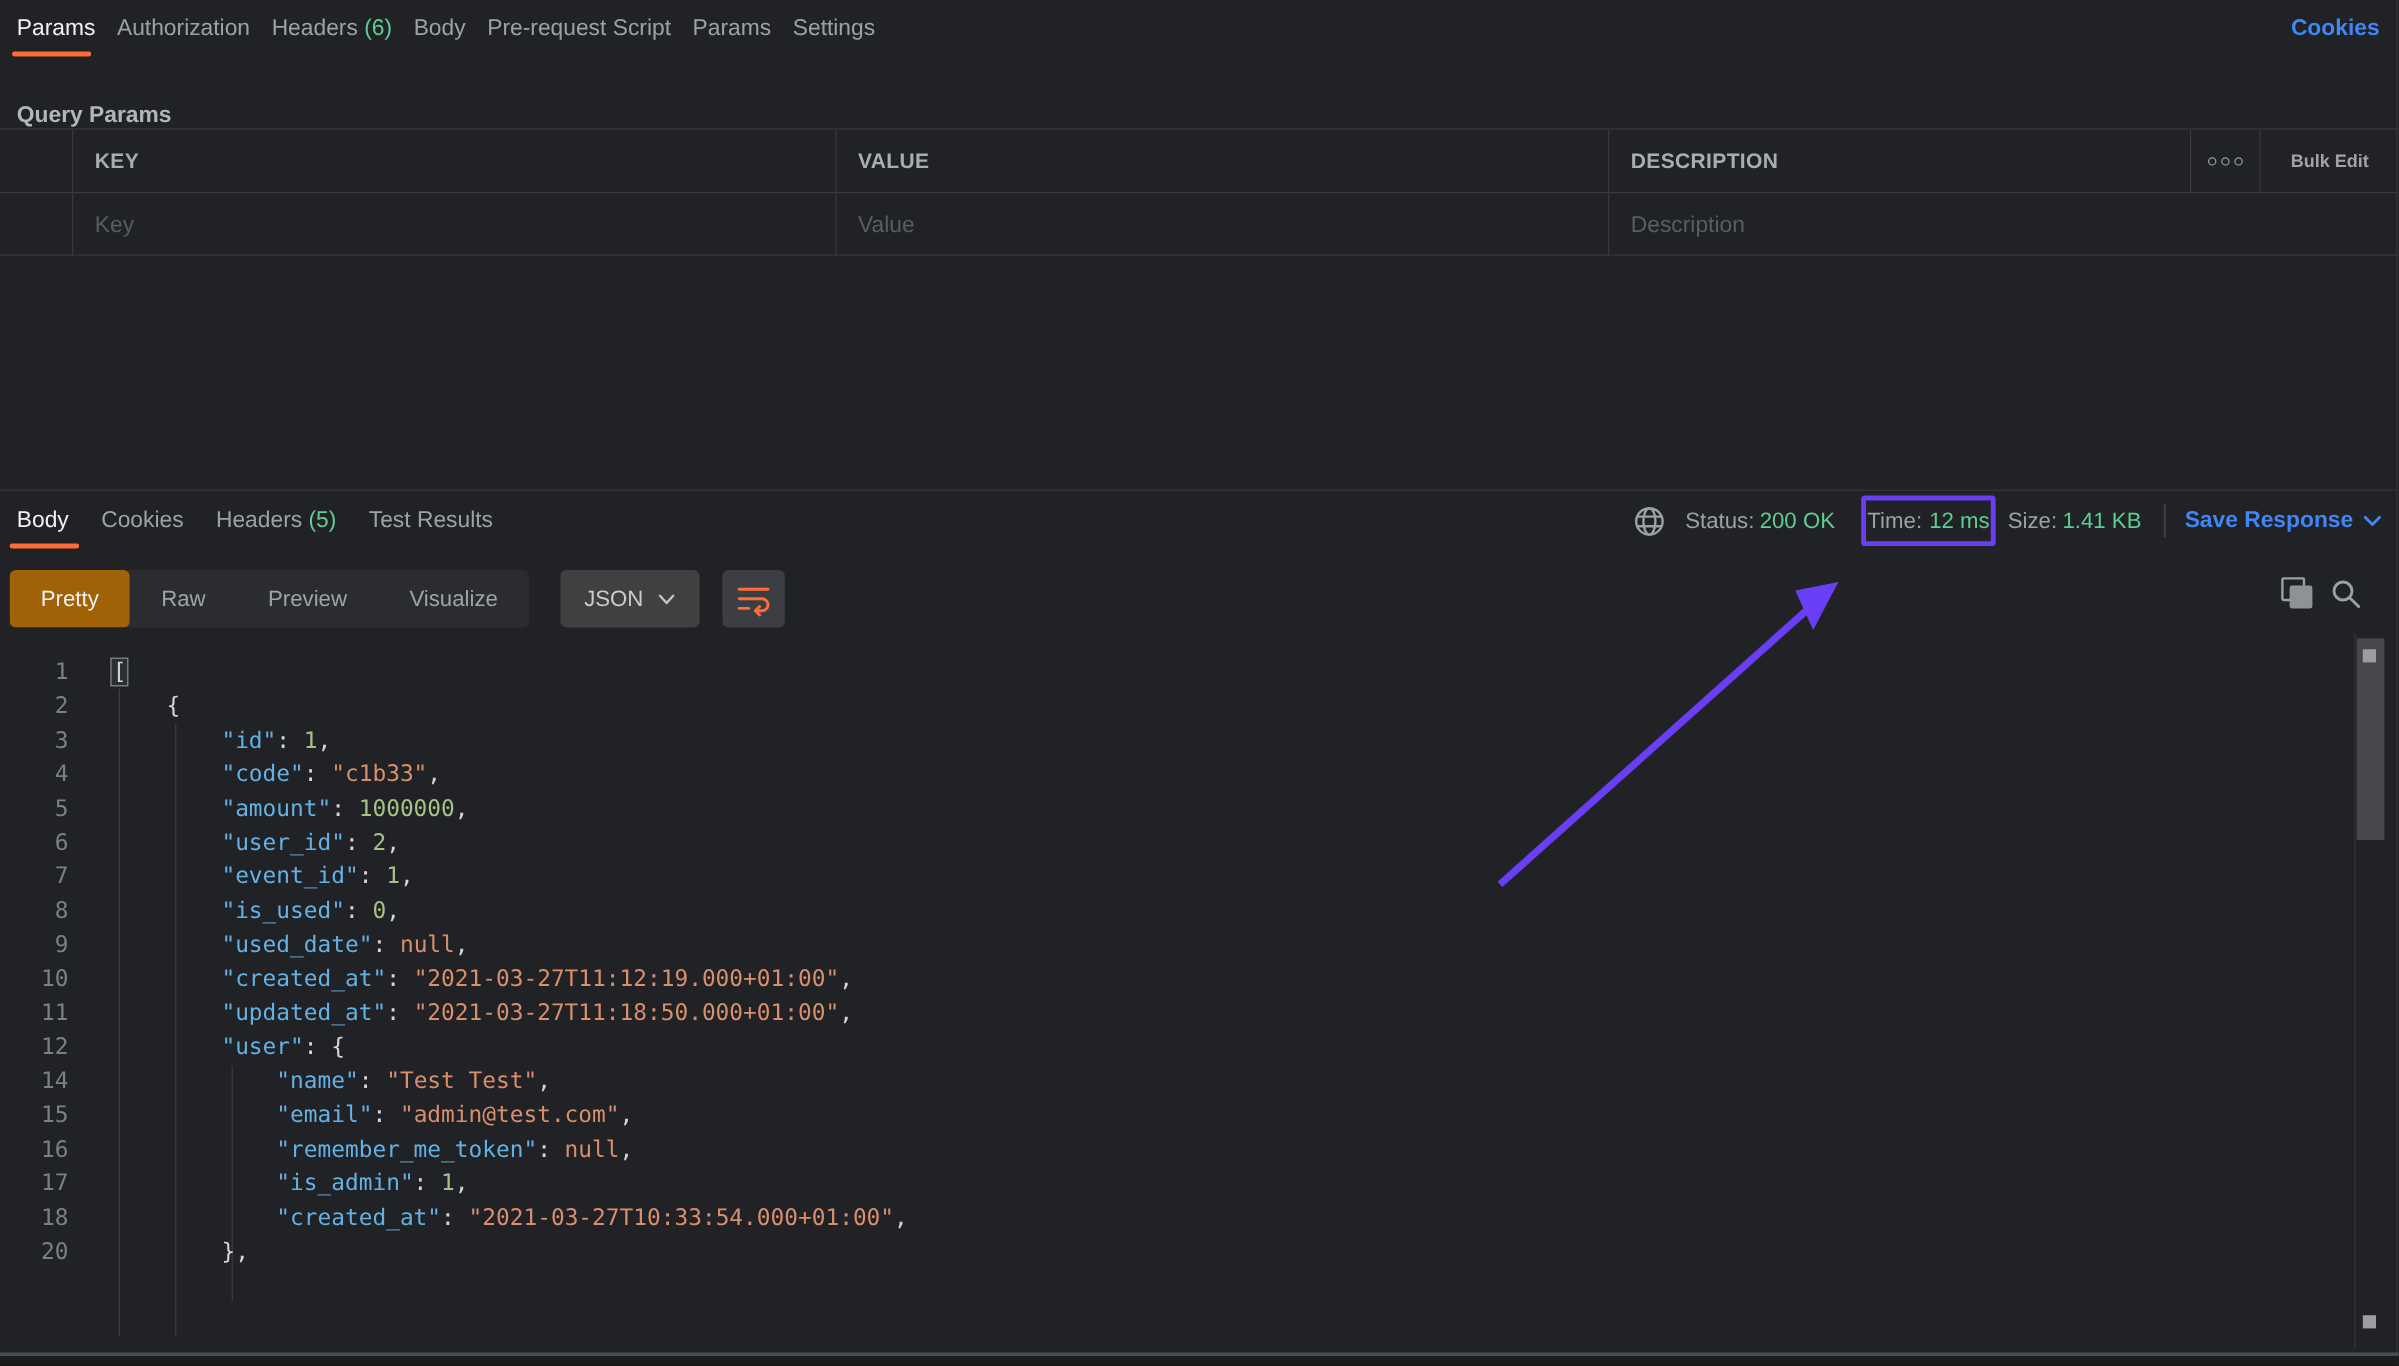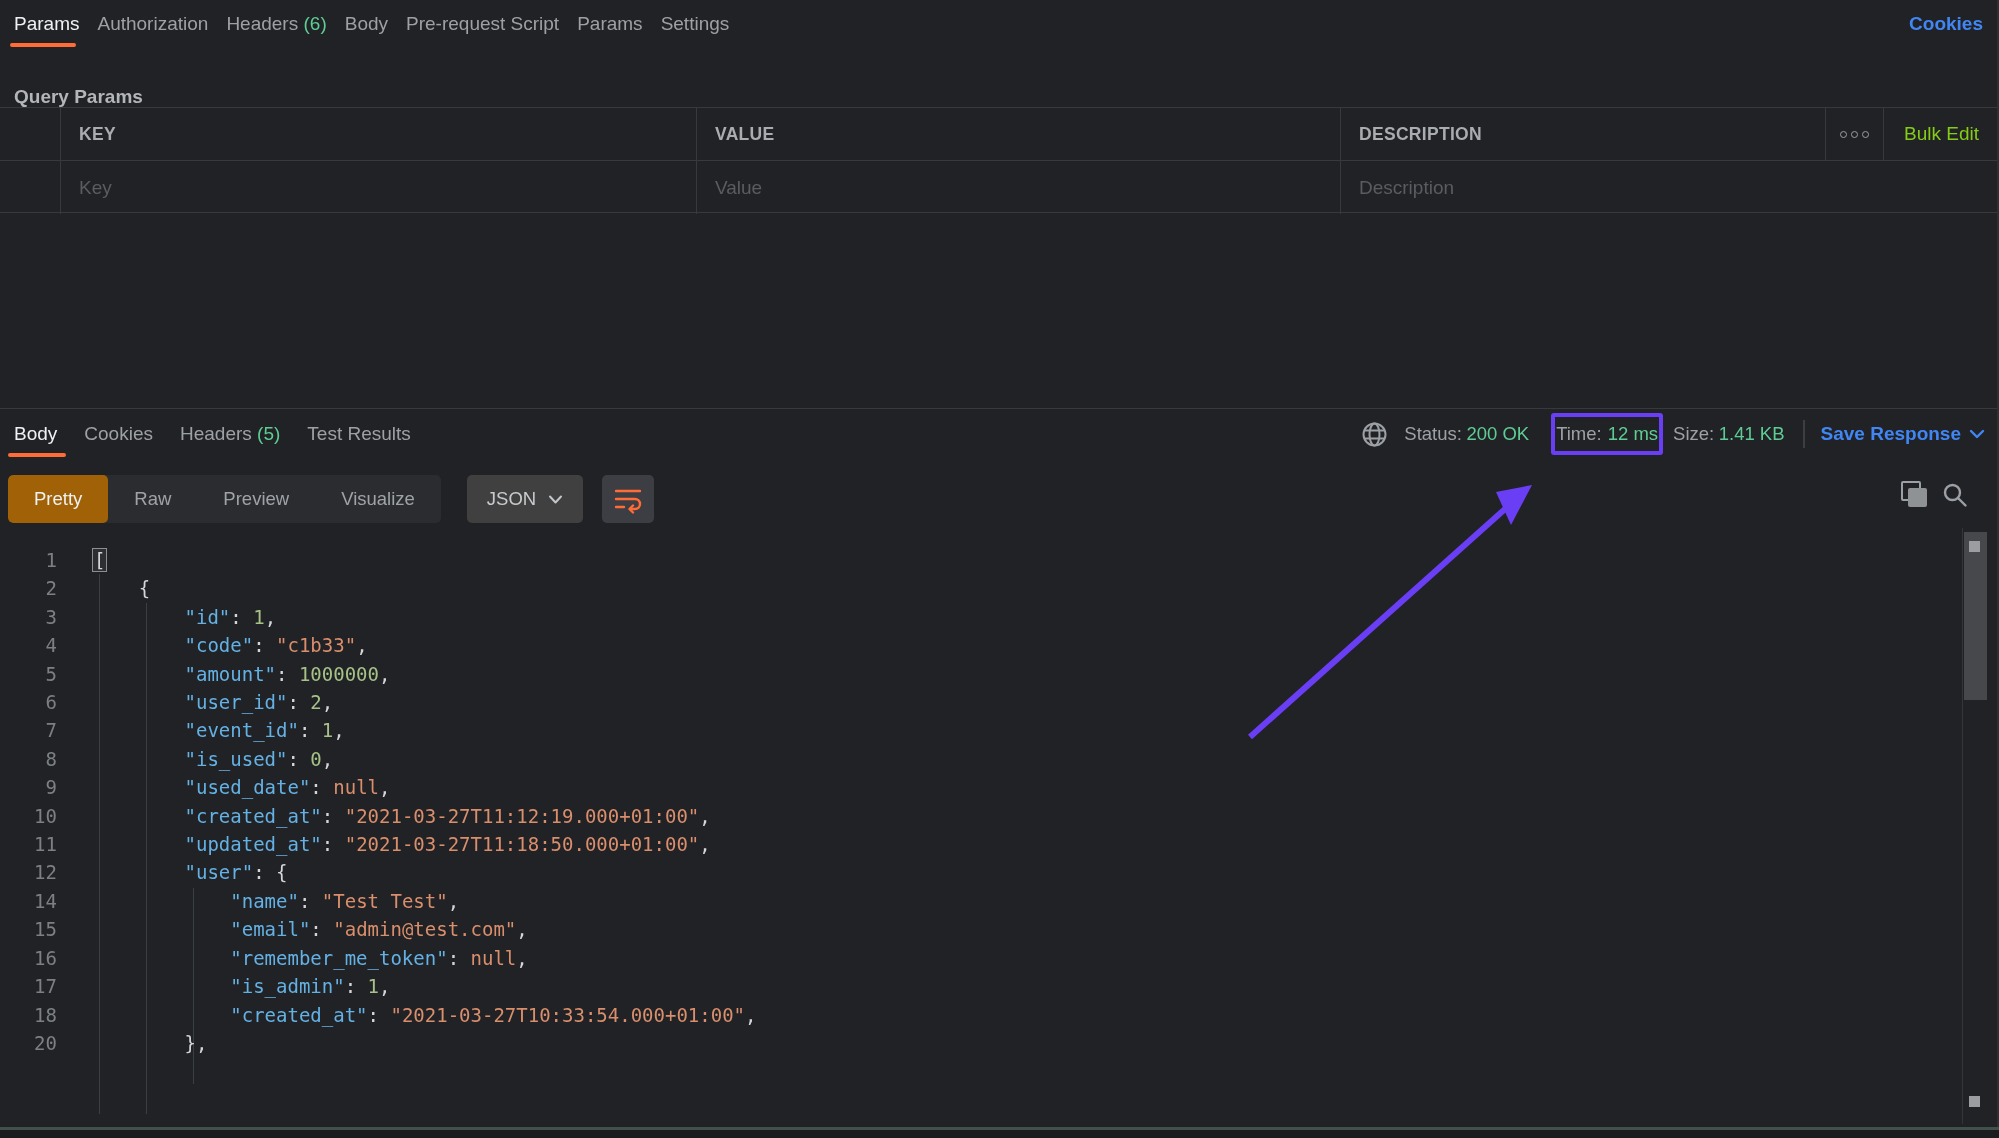--- a/index.html
+++ b/index.html
@@ -25,21 +25,21 @@
   .kv-table{position:absolute;left:0;top:107px;width:1999px;height:106px;border-top:1px solid var(--border);border-bottom:1px solid var(--border);}
   .kv-row{display:grid;grid-template-columns:60px 636px 644px 485px 58px 116px;height:53px;}
   .kv-row.head{border-bottom:1px solid var(--border);}
   .kv-cell{display:flex;align-items:center;padding-left:18px;border-left:1px solid var(--border);overflow:hidden;}
   .kv-cell:first-child{border-left:none;}
   .kv-head-txt{font-size:17.5px;font-weight:700;color:#a9acb0;letter-spacing:.3px;}
   .kv-ph{font-size:19px;color:var(--placeholder);}
   .kv-cell.center{justify-content:center;padding-left:0;}
   .dots{display:flex;gap:4px;align-items:center;}
   .dots i{width:7px;height:7px;border:1.6px solid #9aa0a6;border-radius:50%;}
-  .bulk-edit{font-size:19px;font-weight:400;color:#84cc16;}
+  .bulk-edit{font-size:15px;font-weight:700;color:#a3a3a3;}
 
   
   .resp{position:absolute;left:0;top:408px;width:1999px;height:50px;border-top:1px solid var(--border);}
   .resp-tabs{position:absolute;left:14px;top:0;height:50px;display:flex;align-items:center;gap:27px;}
   .body-underline{position:absolute;left:8px;top:44px;width:58px;height:4px;border-radius:2px;background:var(--orange);}
 
   .resp-meta{position:absolute;right:14px;top:0;height:50px;display:flex;align-items:center;}
   .meta-label{font-size:18.5px;color:#9da1a5;}
   .meta-val{font-size:18.5px;color:var(--green);}
   .globe{margin-right:16px;display:flex;}

